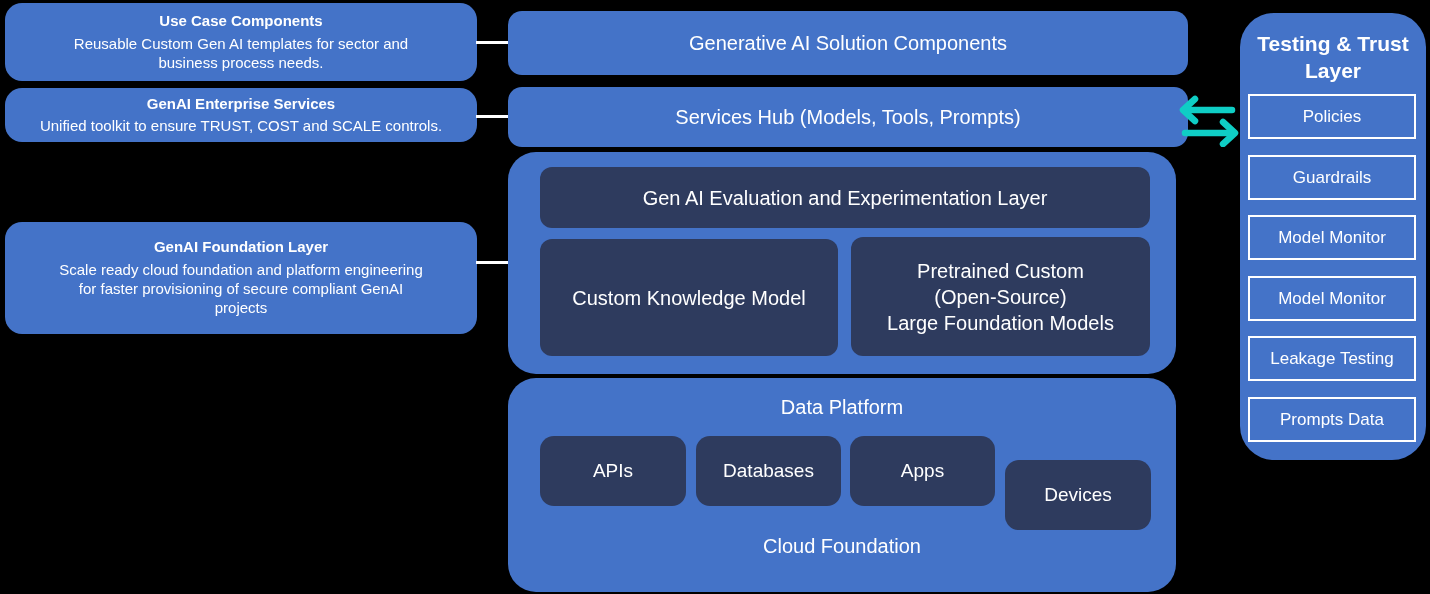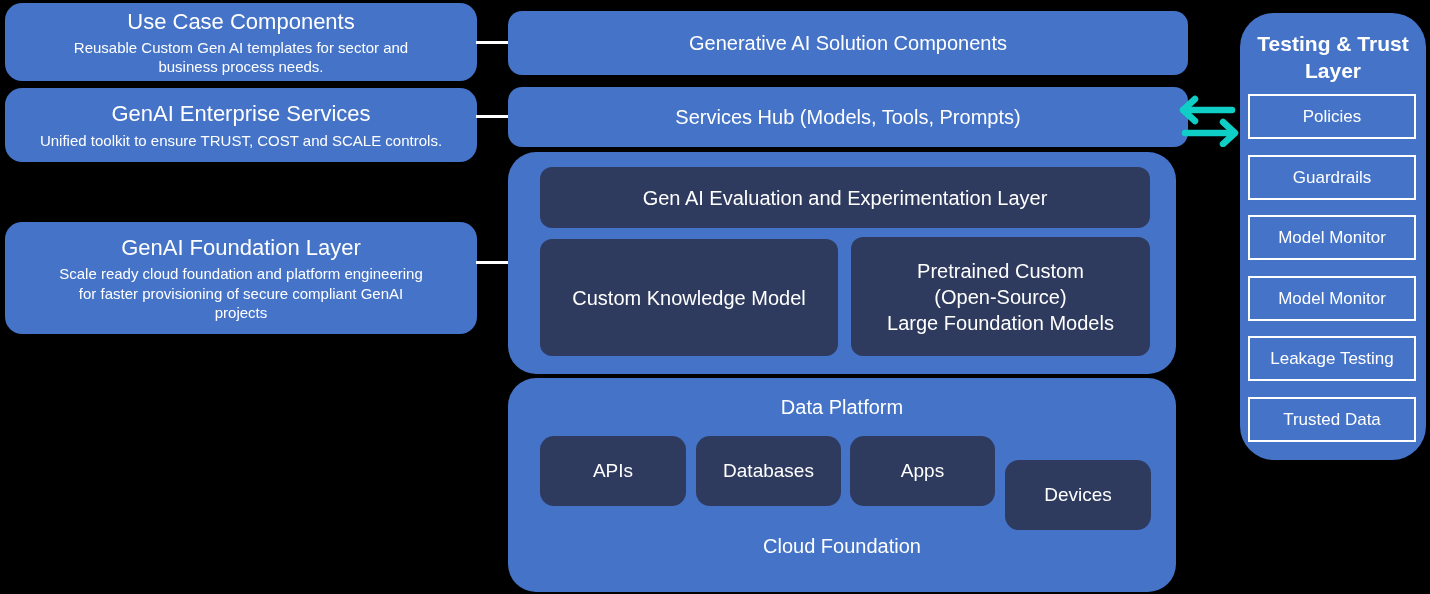--- a/index.html
+++ b/index.html
@@ -31,23 +31,23 @@
     border-radius: 17px;
     display: flex;
     flex-direction: column;
     align-items: center;
     justify-content: center;
     text-align: center;
     padding: 6px 14px;
     gap: 3px;
   }
   .lbox1 { top: 3px;   height: 78px;  }
-  .lbox2 { top: 88px;  height: 74px;  }
+  .lbox2 { top: 88px;  height: 54px;  }
   .lbox3 { top: 222px; height: 112px; }
-  .lbox-title { font-size: 22px; font-weight: normal; line-height: 1.25; }
+  .lbox-title { font-size: 15px; font-weight: bold; line-height: 1.25; }
   .lbox-desc  { font-size: 15px; line-height: 1.28; white-space: pre-line; }
   
   .connector {
     position: absolute;
     height: 3px;
     width: 34px;
     left: 476px;
     background: var(--white);
   }
   .conn1 { top: 41px; }
@@ -222,21 +222,21 @@
   </div>
 
   <div class="rpanel">
     <div class="rpanel-title">Testing &amp; Trust
 Layer</div>
     <div class="ritem ritem0">Policies</div>
     <div class="ritem ritem1">Guardrails</div>
     <div class="ritem ritem2">Model Monitor</div>
     <div class="ritem ritem3">Model Monitor</div>
     <div class="ritem ritem4">Leakage Testing</div>
-    <div class="ritem ritem5">Trusted Data</div>
+    <div class="ritem ritem5">Prompts Data</div>
   </div>
 
   <svg class="arrows" width="70" height="62" viewBox="0 0 70 62" aria-hidden="true">
     <path class="arrow" d="M60 25 L14 25"></path>
     <path class="arrow" d="M23 14 L11 25 L23 36"></path>
     <path class="arrow" d="M13 48 L59 48"></path>
     <path class="arrow" d="M51 37 L63 48 L51 59"></path>
   </svg>
 
 </div>

